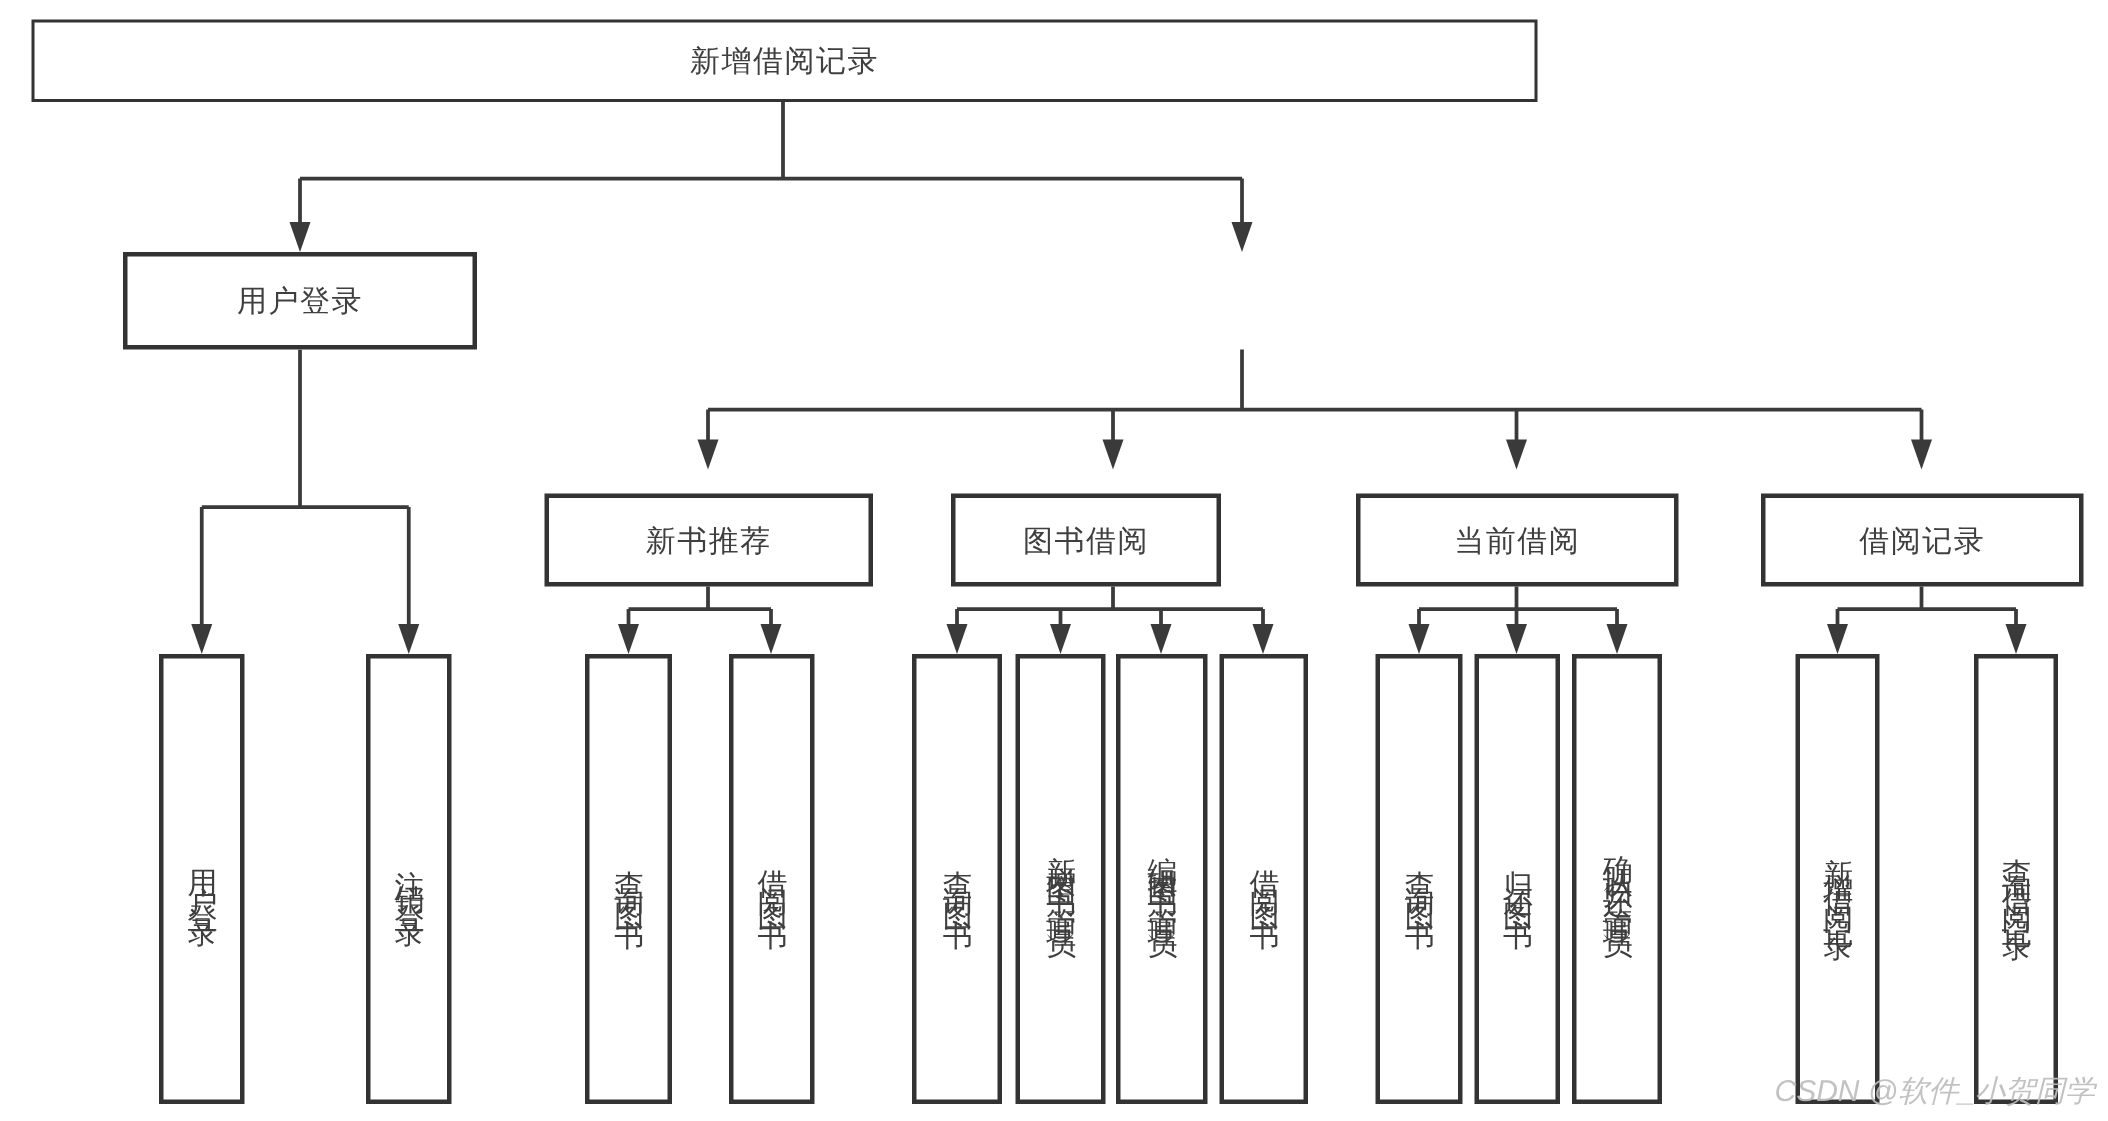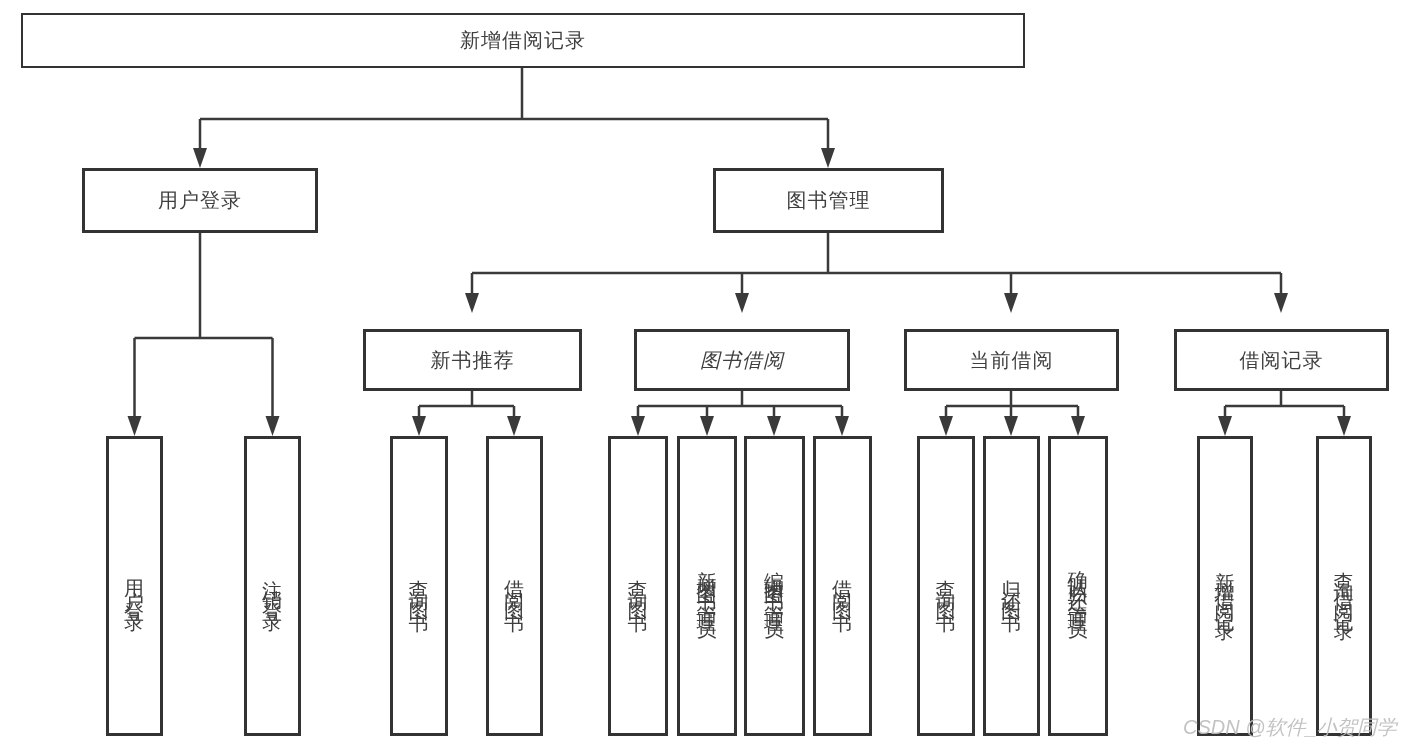--- a/index.html
+++ b/index.html
@@ -91,28 +91,25 @@
     </g>
   </svg>
 
   <div class="box root">
     <span>新增借阅记录</span>
   </div>
 
   <div class="box lvl2" style="left:82px;width:236px;">
     <span>用户登录</span>
   </div>
-  <div class="box lvl2" style="left:713px;width:231px;">
-    <span>图书管理</span>
-  </div>
 
   <div class="box lvl3" style="left:363px;width:219px;">
     <span>新书推荐</span>
   </div>
-  <div class="box lvl3" style="left:634px;width:216px;font-style:italic;">
+  <div class="box lvl3" style="left:634px;width:180px;">
     <span>图书借阅</span>
   </div>
   <div class="box lvl3" style="left:904px;width:215px;">
     <span>当前借阅</span>
   </div>
   <div class="box lvl3" style="left:1174px;width:215px;">
     <span>借阅记录</span>
   </div>
 
   <div class="box leaf" style="left:106px;width:57px;">

